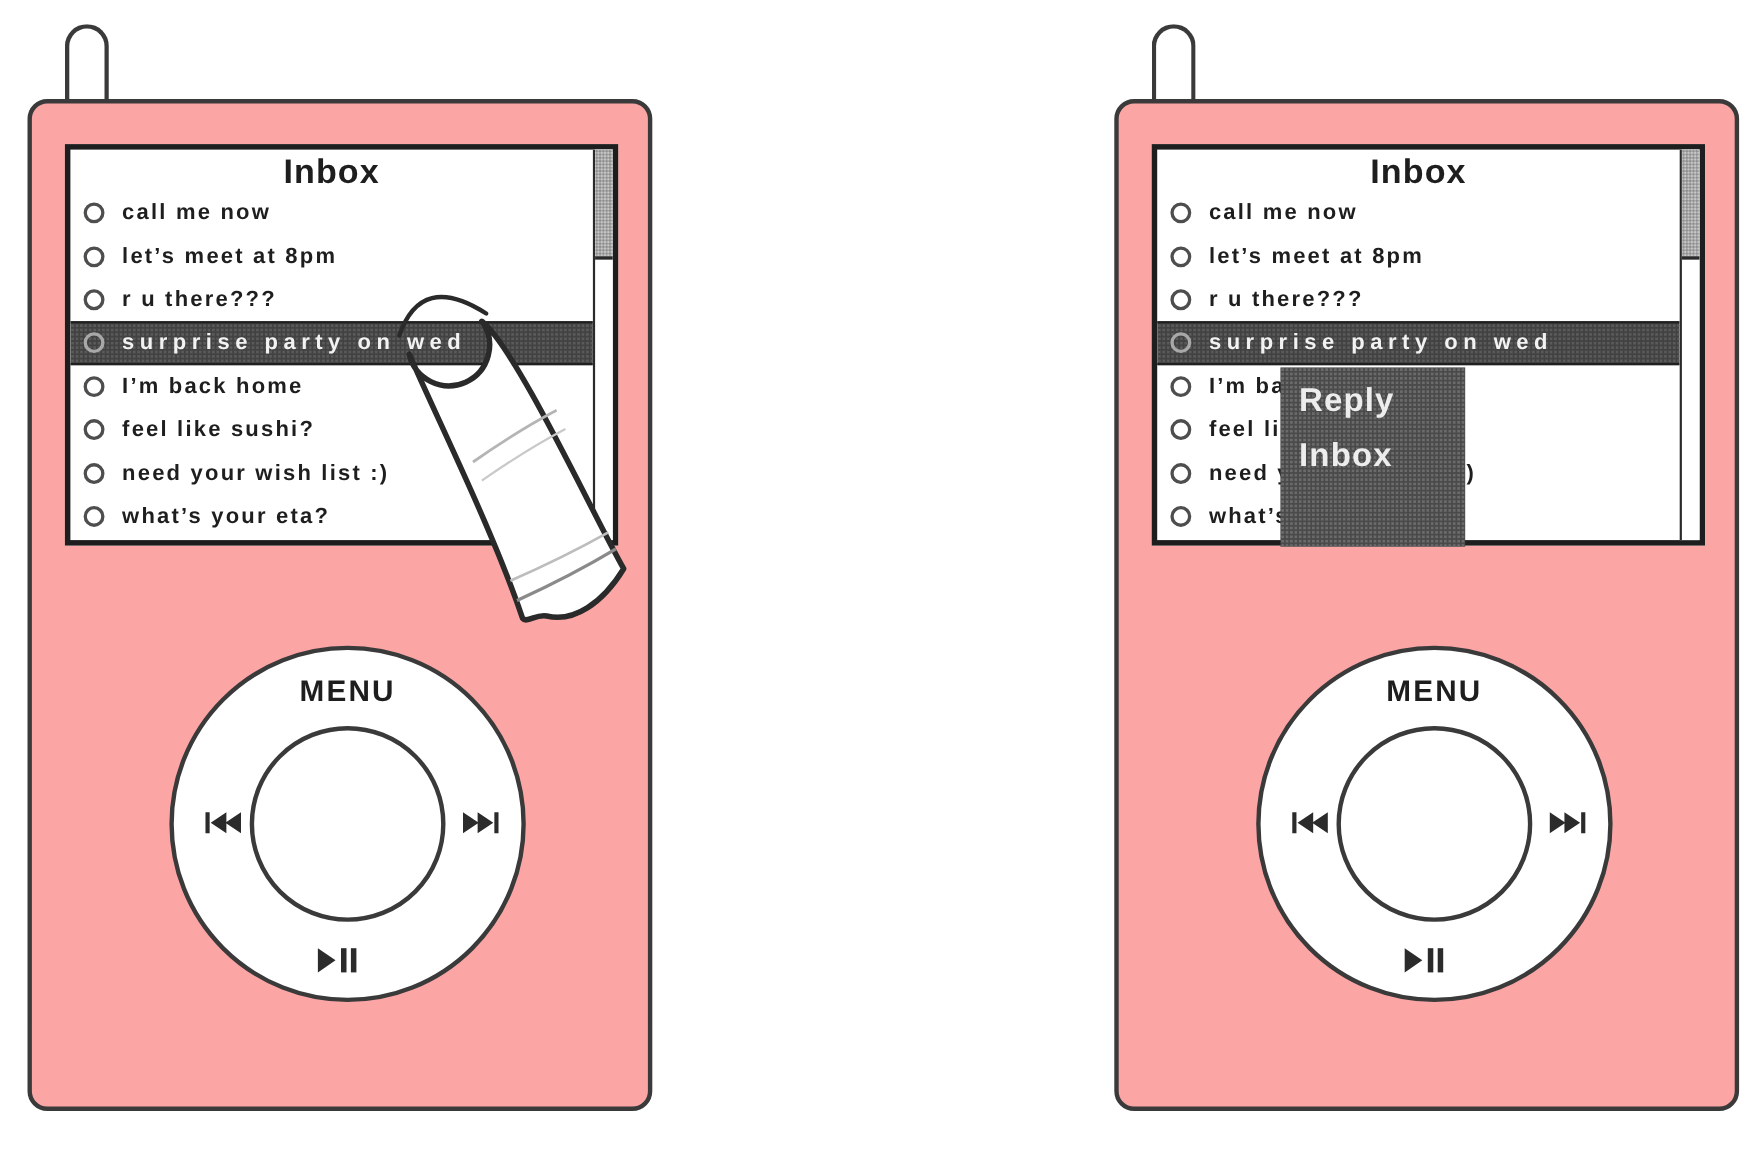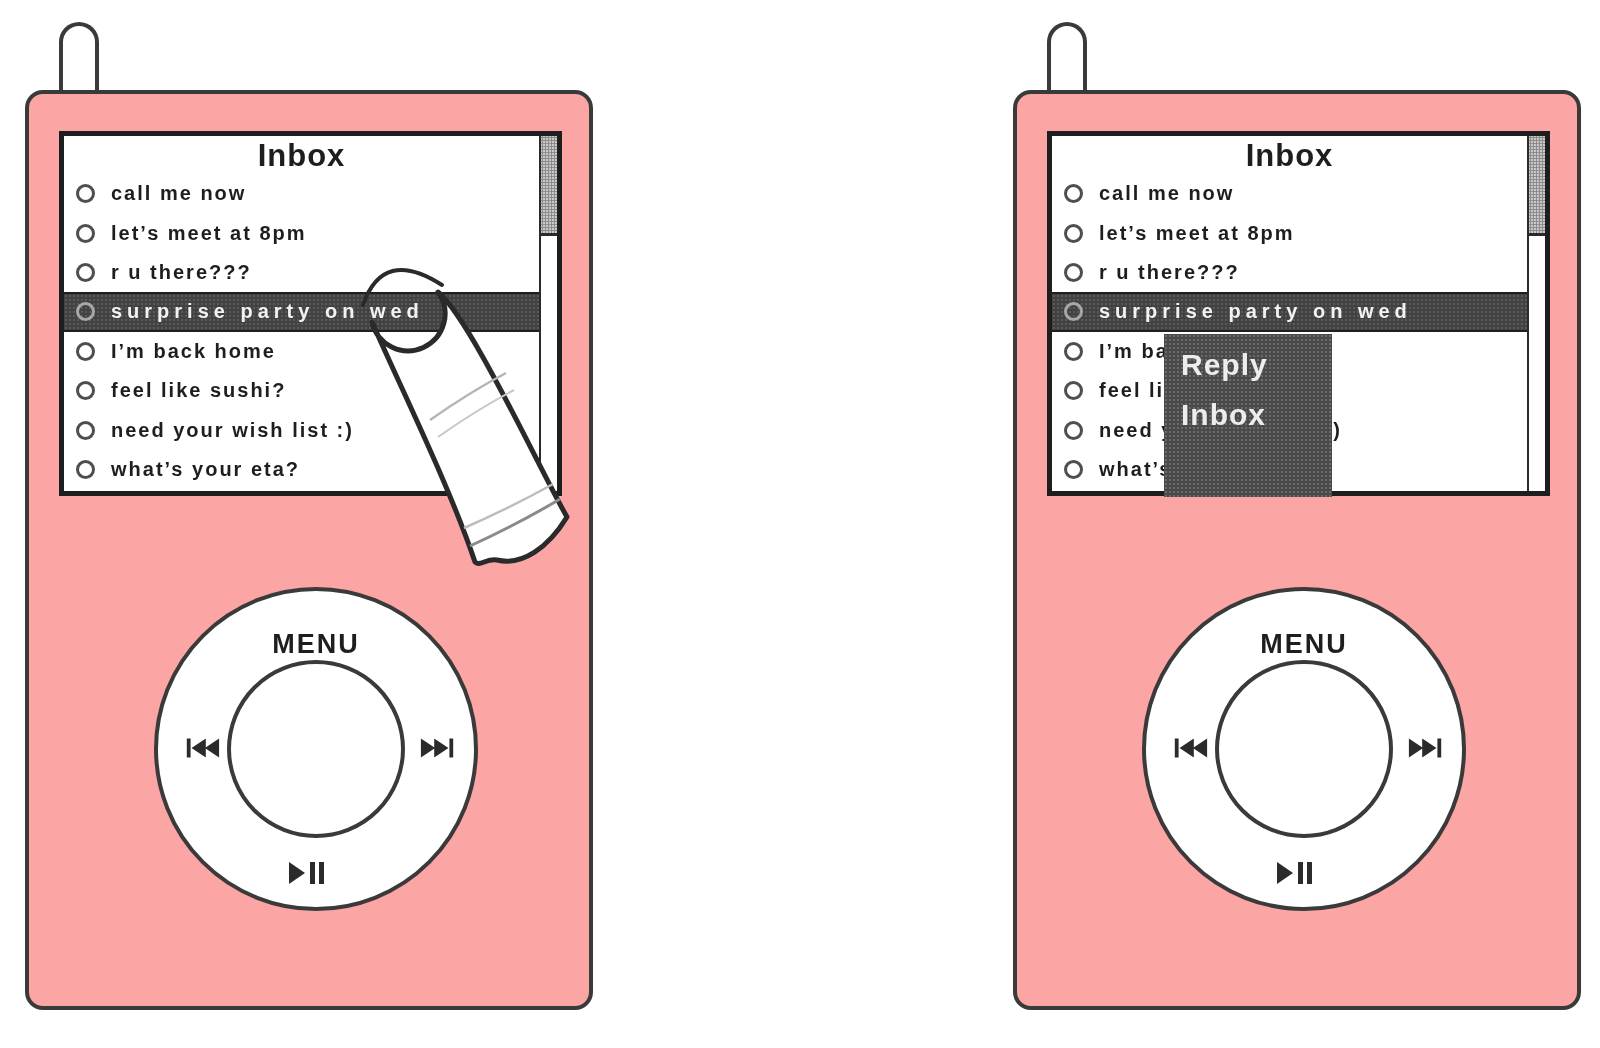--- a/index.html
+++ b/index.html
@@ -46,21 +46,21 @@
                 background-image:radial-gradient(#6b6b6b 1.3px, transparent 1.5px);background-size:4px 4px;}
   .context-menu ul{list-style:none;margin:0;padding:6px 0 0 0;}
   .menu-item{height:50px;line-height:50px;padding-left:17px;font-size:30px;font-weight:bold;
              color:#ededed;letter-spacing:1px;white-space:nowrap;}
 
   
   .wheel{position:absolute;left:125px;top:493px;width:324px;height:324px;border:4px solid var(--ink2);
          border-radius:50%;box-sizing:border-box;background:#fff;}
   .wheel-center{position:absolute;left:50%;top:50%;width:178px;height:178px;margin:-89px 0 0 -89px;
                 border:4px solid var(--ink2);border-radius:50%;box-sizing:border-box;background:#fff;}
-  .menu-label{position:absolute;top:38px;left:0;right:0;text-align:center;font-size:27px;
+  .menu-label{position:absolute;top:22px;left:0;right:0;text-align:center;font-size:27px;
               font-weight:bold;letter-spacing:2px;color:var(--ink1);}
   .wheel-icon{position:absolute;}
   .icon-prev{left:25px;top:143px;}
   .icon-next{left:261px;top:143px;}
   .icon-play{left:128px;top:268px;}
 
   
   .finger{position:absolute;left:315px;top:150px;width:275px;height:440px;z-index:7;}
 </style>
 </head>

